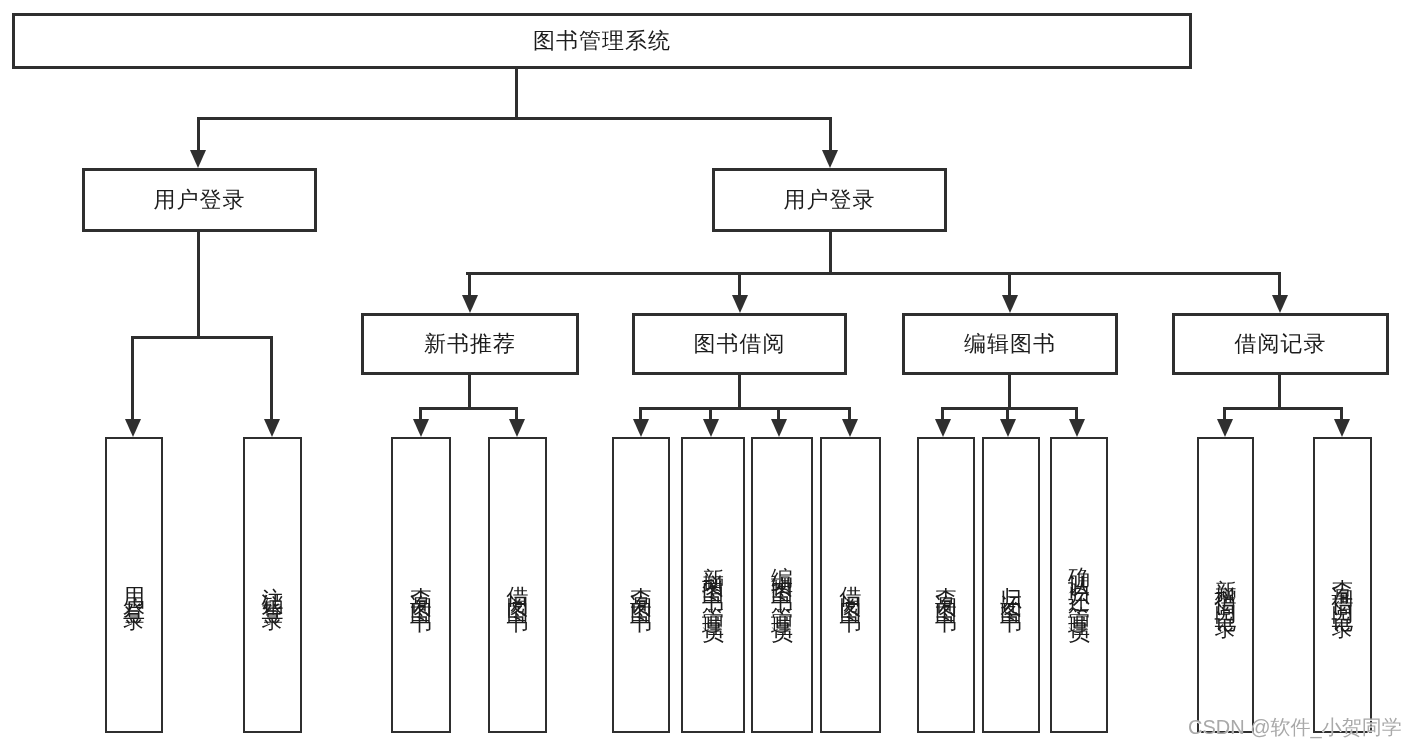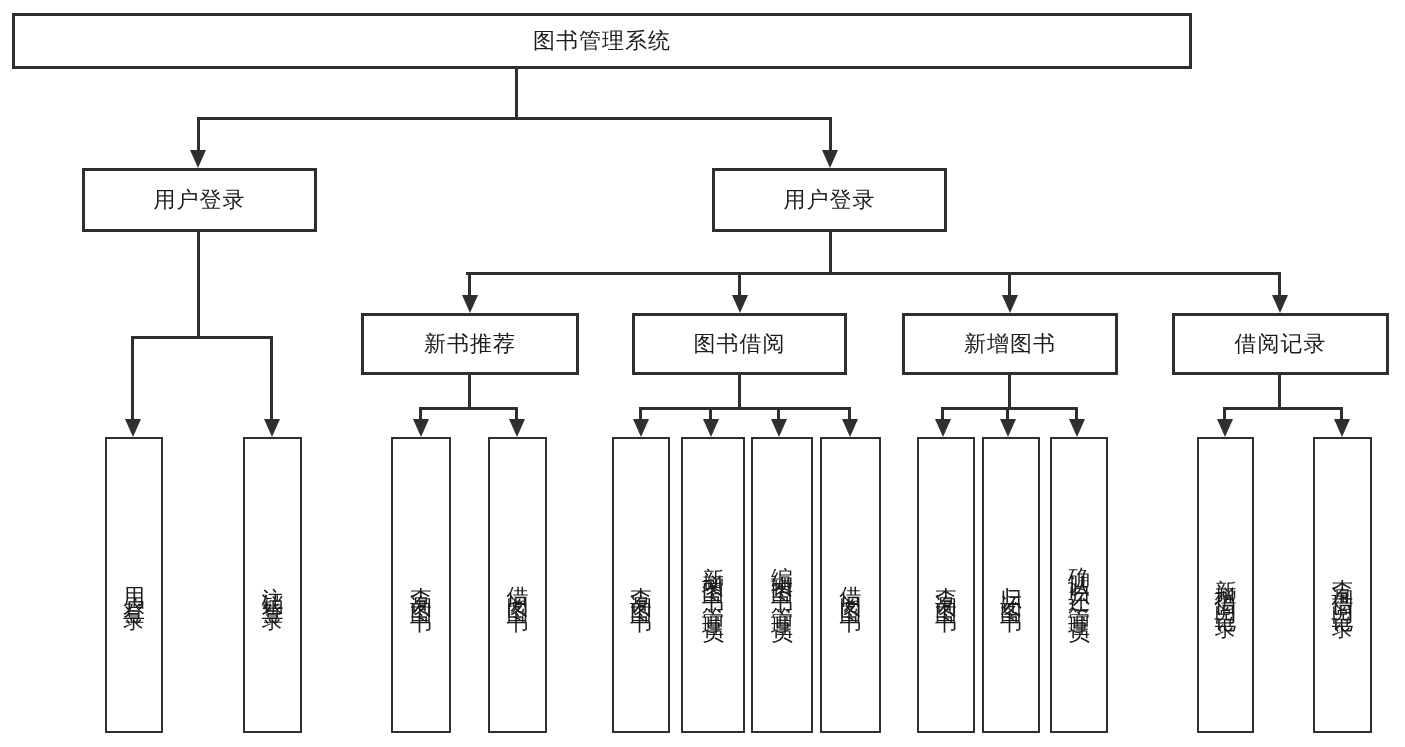--- a/index.html
+++ b/index.html
@@ -56,21 +56,21 @@
     <span>用户登录</span>
   </div>
 
   <div class="nbox" style="left:632px;top:313px;width:215px;height:62px">
     <span>图书借阅</span>
   </div>
   <div class="nbox" style="left:361px;top:313px;width:218px;height:62px">
     <span>新书推荐</span>
   </div>
   <div class="nbox" style="left:902px;top:313px;width:216px;height:62px">
-    <span>新增图书</span>
+    <span>编辑图书</span>
   </div>
   <div class="nbox" style="left:1172px;top:313px;width:217px;height:62px">
     <span>借阅记录</span>
   </div>
 
   <div class="vbox" style="left:105px;top:437px;width:58px;height:296px">
     <span class="vtext">用户登录</span>
   </div>
   <div class="vbox" style="left:243px;top:437px;width:59px;height:296px">
     <span class="vtext">注销登录</span>
@@ -164,13 +164,14 @@
   <div class="ah" style="left:935px;top:419px"></div>
   <div class="vl" style="left:1006px;top:408px;height:12px"></div>
   <div class="ah" style="left:1000px;top:419px"></div>
   <div class="vl" style="left:1075px;top:408px;height:12px"></div>
   <div class="ah" style="left:1069px;top:419px"></div>
   <div class="vl" style="left:1223px;top:408px;height:12px"></div>
   <div class="ah" style="left:1217px;top:419px"></div>
   <div class="vl" style="left:1340px;top:408px;height:12px"></div>
   <div class="ah" style="left:1334px;top:419px"></div>
 
+  <div id="watermark">CSDN @软件_小贺同学</div>
 </div>
 
 </body></html>

